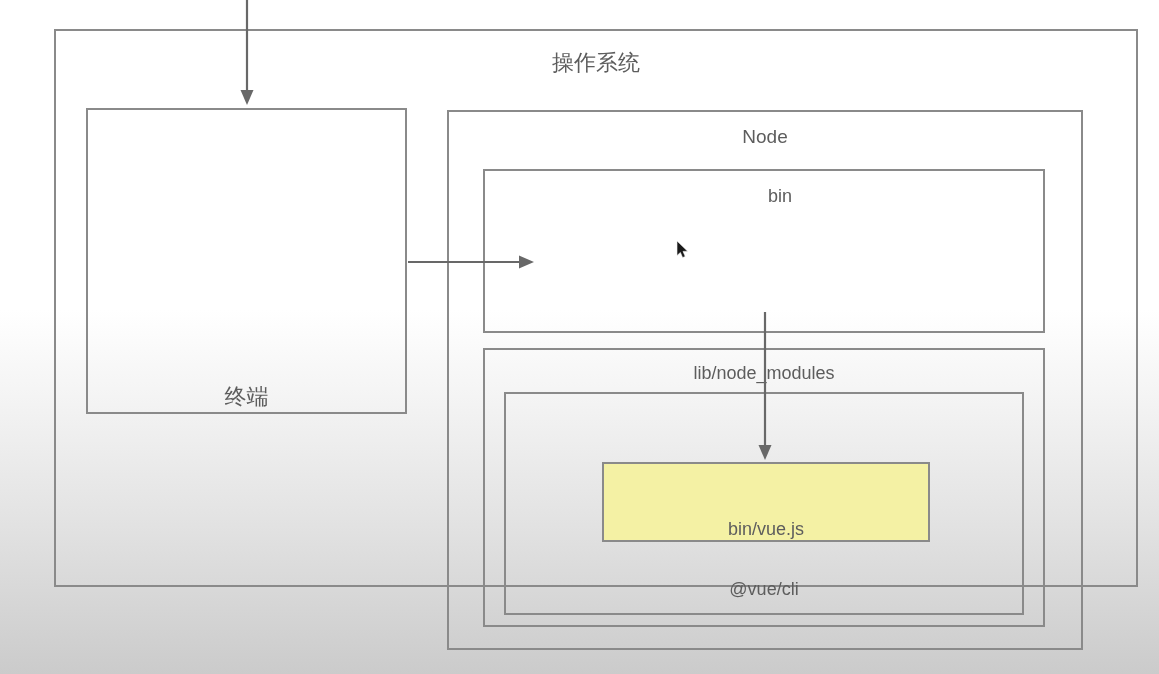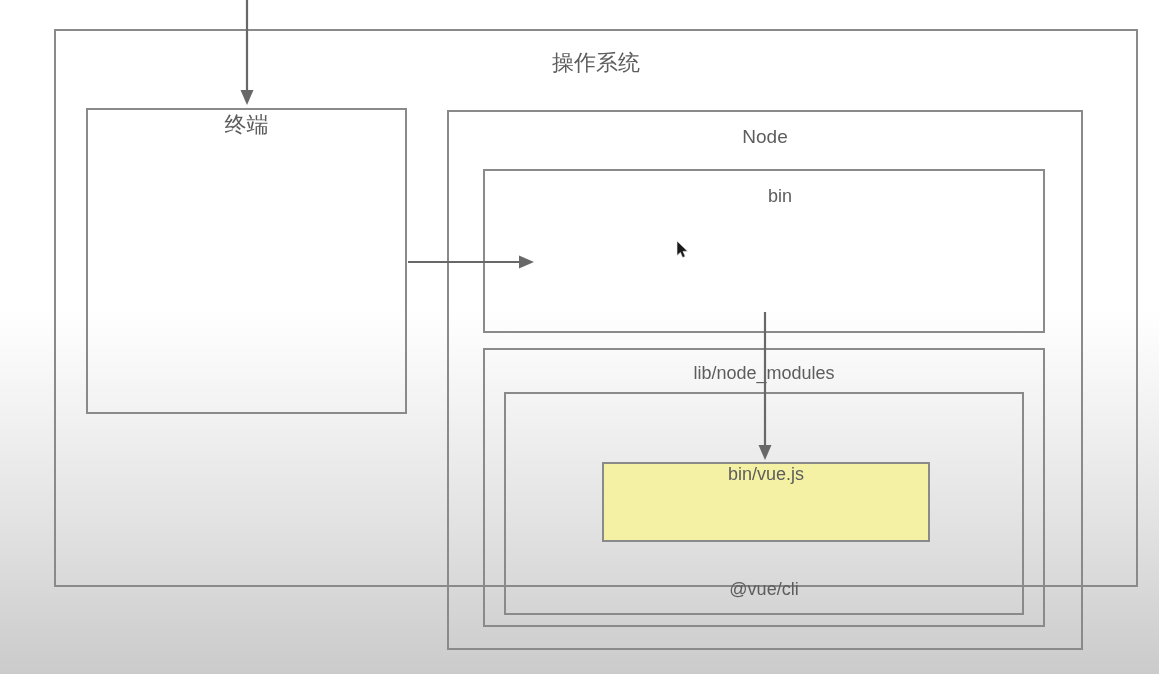--- a/index.html
+++ b/index.html
@@ -26,21 +26,21 @@
     background:transparent;
   }
   .box .grouplabel{
     position:absolute;
     left:0;right:0;
     text-align:center;
     white-space:nowrap;
   }
   .centered{
     display:flex;
-    align-items:flex-start;
+    align-items:flex-end;
     justify-content:center;
   }
   
   .os-box{left:54px;top:29px;width:1084px;height:558px;}
   .os-box .grouplabel{top:17px;font-size:22px;}
   .terminal-box{left:86px;top:108px;width:321px;height:306px;font-size:22px;}
   .node-box{left:447px;top:110px;width:636px;height:540px;}
   .node-box .grouplabel{top:14px;font-size:19px;}
   .bin-box{left:483px;top:169px;width:562px;height:164px;}
   .bin-box .grouplabel{top:15px;font-size:18px;padding-left:32px;}

